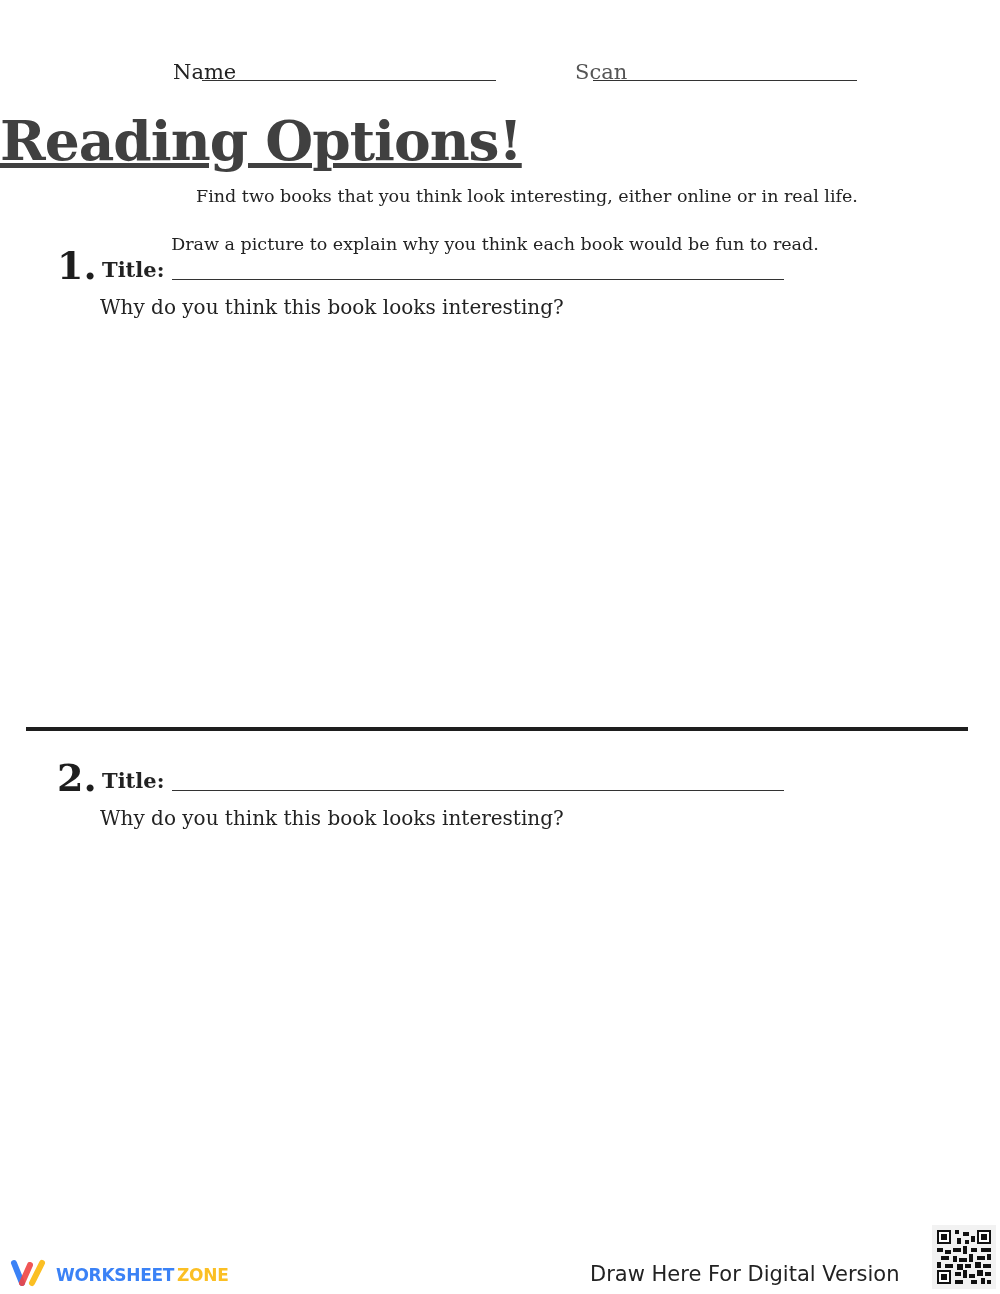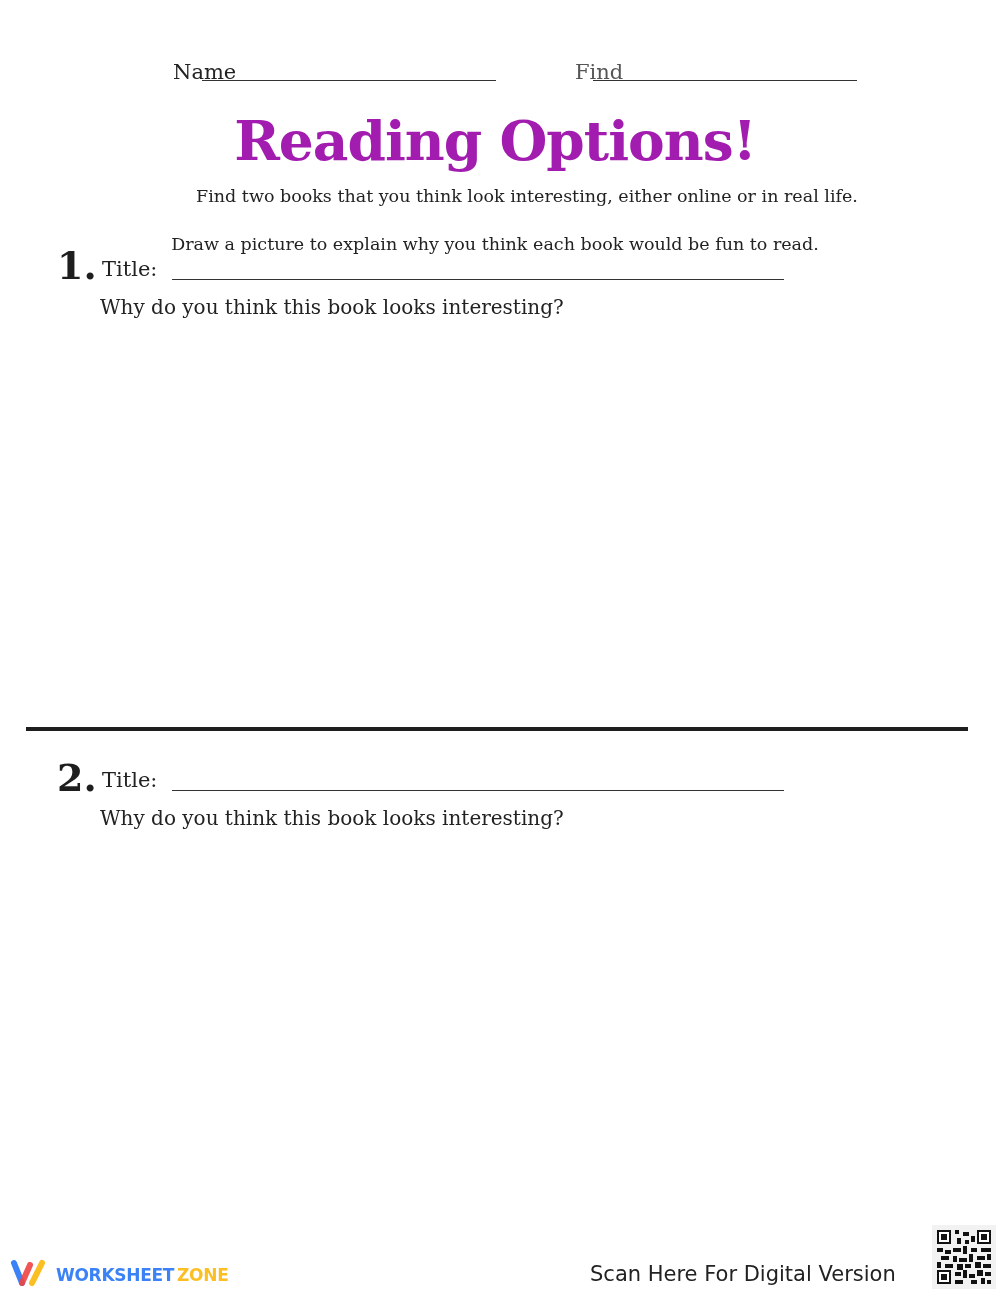--- a/index.html
+++ b/index.html
@@ -4,43 +4,43 @@
   <style>
     html, body { margin: 0; padding: 0; background: #ffffff; }
     body { width: 1000px; height: 1294px; position: relative; overflow: hidden; color: #222; }
     .serif { font-family: "DejaVu Serif", "Liberation Serif", serif; }
     .abs { position: absolute; }
 
     .label { font-size: 21px; color: #222; margin-left: 44px; }
     .date-label { color: #555; }
     .line { position: absolute; border-bottom: 1.5px solid #333; }
 
-    .title { left: 0; width: 990px; top: 108px; text-align: center; font-size: 55px; font-weight: bold; letter-spacing: -1px; color: #a21caf; }
+    .title { left: 0; width: 990px; top: 108px; font-size: 55px; font-weight: bold; letter-spacing: -1px; color: #404040; text-decoration: underline; }
     .instr { left: 0; width: 990px; text-align: center; font-size: 17.5px; color: #222; }
 
     .num { font-size: 38px; font-weight: bold; color: #1e1e1e; }
-    .title-label { font-size: 21px; color: #222; }
+    .title-label { font-size: 21px; color: #222; font-weight: bold; }
     .question { font-size: 20px; color: #222; }
 
     .divider { position: absolute; left: 26px; width: 942px; top: 727px; height: 4px; background: #1e1e1e; }
 
     .logo { left: 10px; top: 1259px; display: flex; align-items: center; }
     .logo-text { font-family: "DejaVu Sans", "Liberation Sans", sans-serif; font-weight: bold; font-size: 17px; margin-left: 8px; letter-spacing: -0.3px; }
     .logo-ws { color: #3b82f6; margin-top: 22px; }
     .logo-zone { color: #fbbf24; margin-left: 3px; text-align: right; }
 
     .scan { left: 590px; top: 1262px; font-family: "DejaVu Sans", "Liberation Sans", sans-serif; font-size: 21px; color: #222; }
     .qr { left: 932px; top: 1225px; width: 64px; height: 64px; background: #f2f2f2; display:flex; align-items:center; justify-content:center; }
   </style>
 </head>
 <body>
 
 <div class="abs serif label" style="left:129px; top:60px;">Name</div>
 <div class="line" style="left:202px; top:62px; width:294px; height:18px;"></div>
-<div class="abs serif label date-label" style="left:531px; top:60px;">Find</div>
+<div class="abs serif label date-label" style="left:531px; top:60px;">Scan</div>
 <div class="line" style="left:593px; top:62px; width:264px; height:18px;"></div>
 
 <div class="abs serif title">Reading Options!</div>
 
 <div class="abs serif instr" style="top:186px;padding-left:32px;">Find two books that you think look interesting, either online or in real life.</div>
 <div class="abs serif instr" style="top:215px;margin-top:19px;">Draw a picture to explain why you think each book would be fun to read.</div>
 
 <div class="abs serif num" style="left:57px; top:243px;">1.</div>
 <div class="abs serif title-label" style="left:102px; top:257px;">Title:</div>
 <div class="line" style="left:172px; top:262px; width:612px; height:17px;"></div>
@@ -61,21 +61,21 @@
       <line x1="4" y1="4" x2="12" y2="24" stroke="#3b82f6" stroke-width="6" stroke-linecap="round"></line>
       <line x1="12" y1="24" x2="20" y2="6" stroke="#ef4444" stroke-width="6" stroke-linecap="round" opacity="0.9"></line>
       <line x1="22" y1="24" x2="32" y2="4" stroke="#fbbf24" stroke-width="6" stroke-linecap="round"></line>
     </svg>
   </span>
   <span class="logo-text">
     <span class="logo-ws">WORKSHEET</span><span class="logo-zone">ZONE</span>
   </span>
 </div>
 
-<div class="abs scan">Scan Here For Digital Version</div>
+<div class="abs scan">Draw Here For Digital Version</div>
 <div class="abs qr">
   <svg width="54" height="54" viewBox="0 0 27 27" shape-rendering="crispEdges">
     <rect x="0" y="0" width="7" height="7" fill="#111"></rect>
       <rect x="1" y="1" width="5" height="5" fill="#fff"></rect>
       <rect x="2" y="2" width="3" height="3" fill="#111"></rect>
     <rect x="20" y="0" width="7" height="7" fill="#111"></rect>
       <rect x="21" y="1" width="5" height="5" fill="#fff"></rect>
       <rect x="22" y="2" width="3" height="3" fill="#111"></rect>
     <rect x="0" y="20" width="7" height="7" fill="#111"></rect>
       <rect x="1" y="21" width="5" height="5" fill="#fff"></rect>

